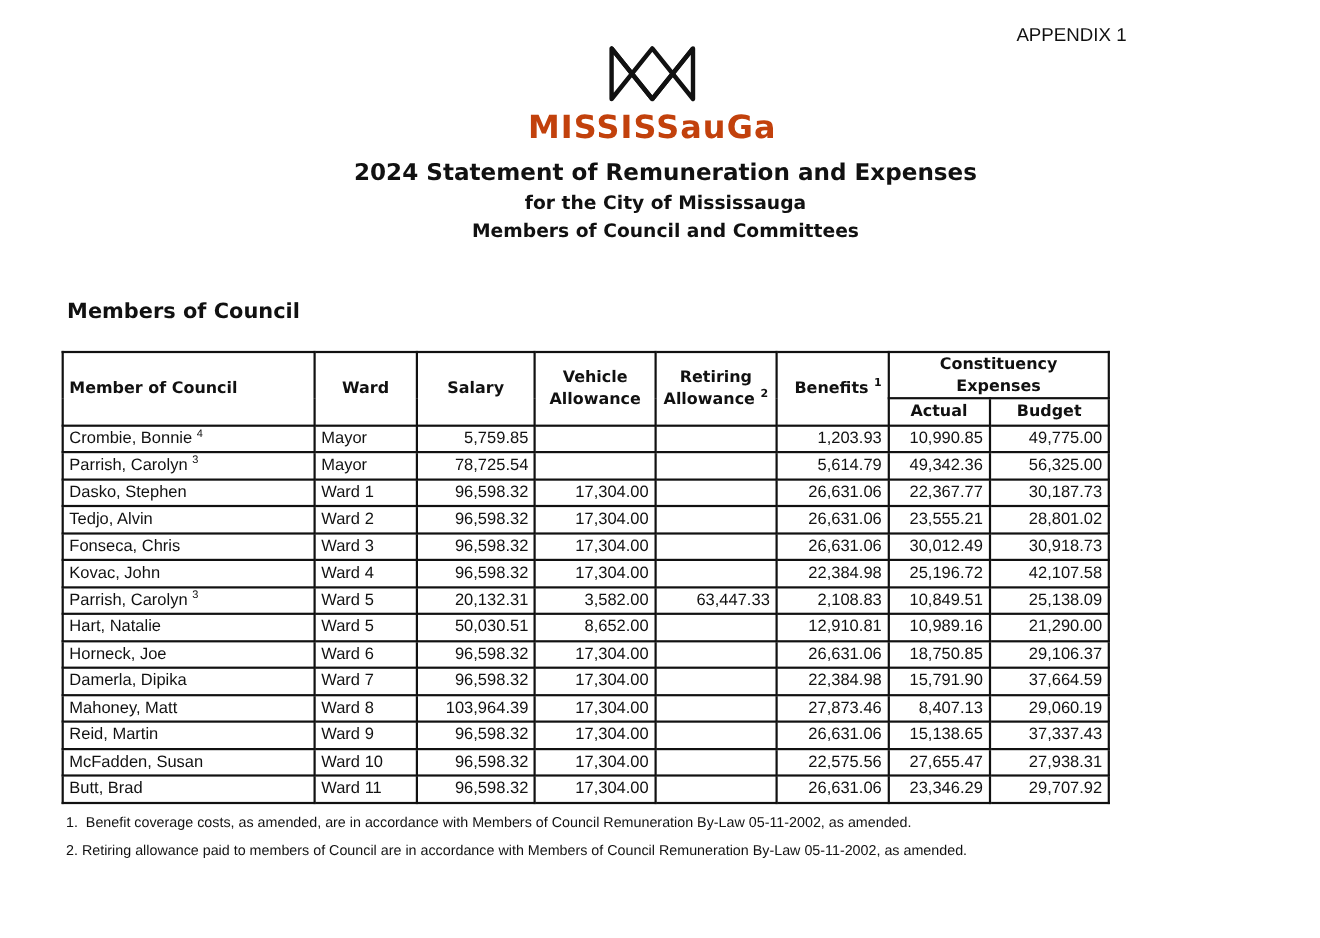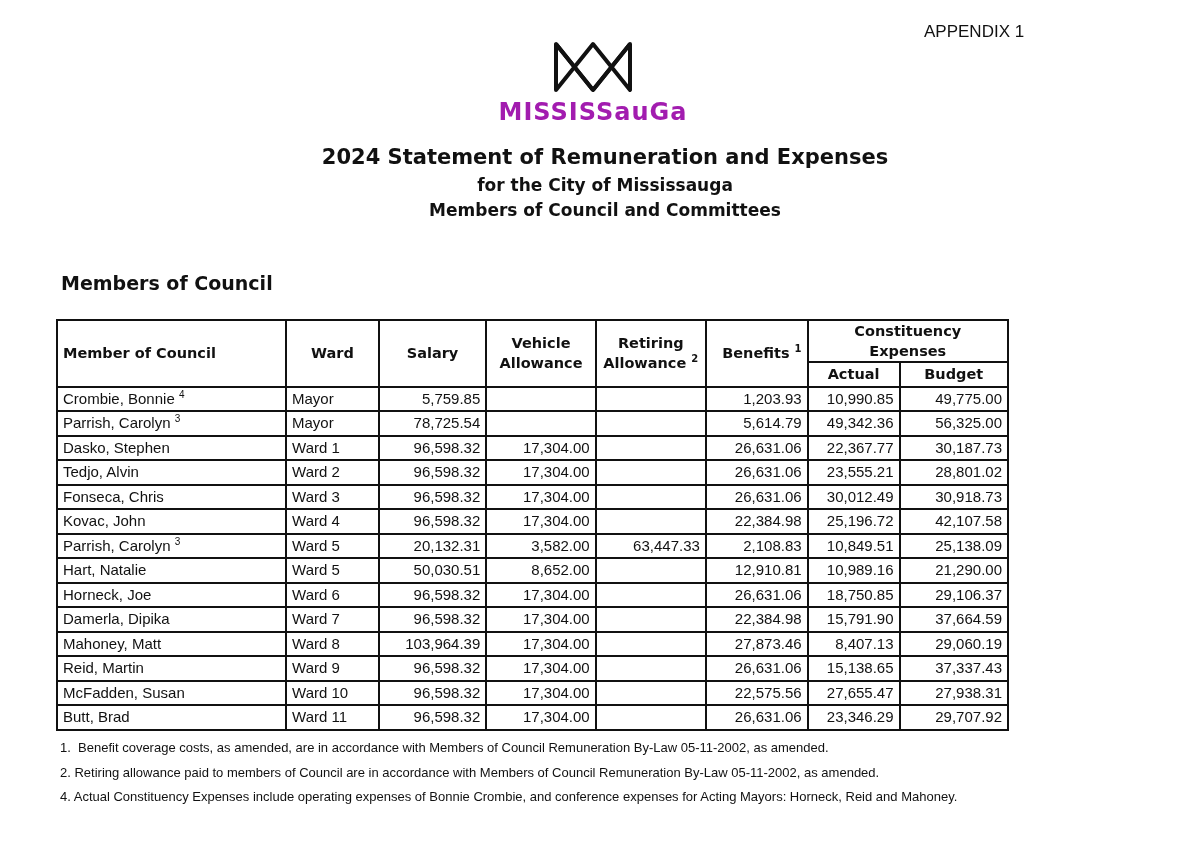--- a/index.html
+++ b/index.html
@@ -1,19 +1,19 @@
 <!DOCTYPE html>
 <html><head>
 <meta charset="utf-8">
 <style>
   html, body { margin:0; padding:0; background:#ffffff; }
   body { width:1200px; height:853px; position:relative; overflow:hidden; color:#111; font-family:"Liberation Sans", sans-serif; }
   .appendix { position:absolute; left:924px; top:22px; font-size:17px; font-family:"Liberation Sans", sans-serif; color:#111; }
   .logo { position:absolute; left:548px; top:40px; width:90px; height:60px; }
-  .logo-word { position:absolute; left:0; top:98px; width:1186px; text-align:center; font-size:24px; font-weight:bold; letter-spacing:1px; font-family:"DejaVu Sans", sans-serif; color:#a21caf; }
+  .logo-word { position:absolute; left:0; top:98px; width:1186px; text-align:center; font-size:29px; font-weight:bold; letter-spacing:1px; font-family:"DejaVu Sans", sans-serif; color:#c2410c; }
   .title { position:absolute; left:0; width:1210px; text-align:center; font-family:"DejaVu Sans", sans-serif; font-weight:bold; color:#111; }
   .t1 { top:145px; font-size:21px; }
   .t2 { top:175px; font-size:17px; }
   .t3 { top:200px; font-size:17px; }
   .section { position:absolute; left:61px; top:272px; font-size:19px; font-weight:bold; font-family:"DejaVu Sans", sans-serif; }
   table.remun { position:absolute; left:56px; top:319px; width:953px; border-collapse:collapse; border:2.5px solid #111; font-family:"Liberation Sans", sans-serif; font-size:15px; }
   table.remun th, table.remun td { border:2px solid #111; padding:0 5px; height:22.5px; line-height:22px; }
   table.remun th { font-family:"DejaVu Sans", sans-serif; font-weight:bold; font-size:14.5px; line-height:20px; }
   th.h-name { text-align:left; width:282px; }
   th.h-ward { width:98px; }
@@ -213,14 +213,13 @@
         <td class="num"><span>26,631.06</span></td>
         <td class="num"><span>23,346.29</span></td>
         <td class="num"><span>29,707.92</span></td>
       </tr>
     </tbody>
 </table>
 
 <div class="notes" id="notes">
     <div style="white-space: pre;">1.  Benefit coverage costs, as amended, are in accordance with Members of Council Remuneration By-Law 05-11-2002, as amended.</div>
     <div style="white-space: pre;">2. Retiring allowance paid to members of Council are in accordance with Members of Council Remuneration By-Law 05-11-2002, as amended.</div>
-    <div style="white-space: pre;">4. Actual Constituency Expenses include operating expenses of Bonnie Crombie, and conference expenses for Acting Mayors: Horneck, Reid and Mahoney.</div>
   </div>
 
 </body></html>

